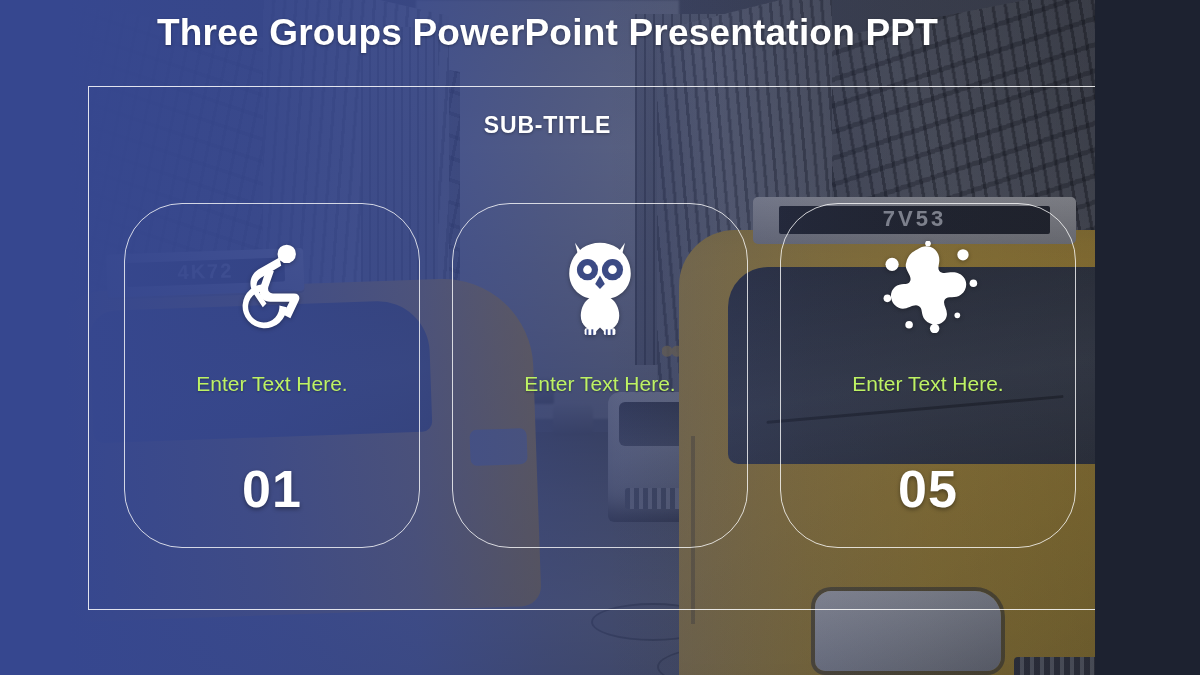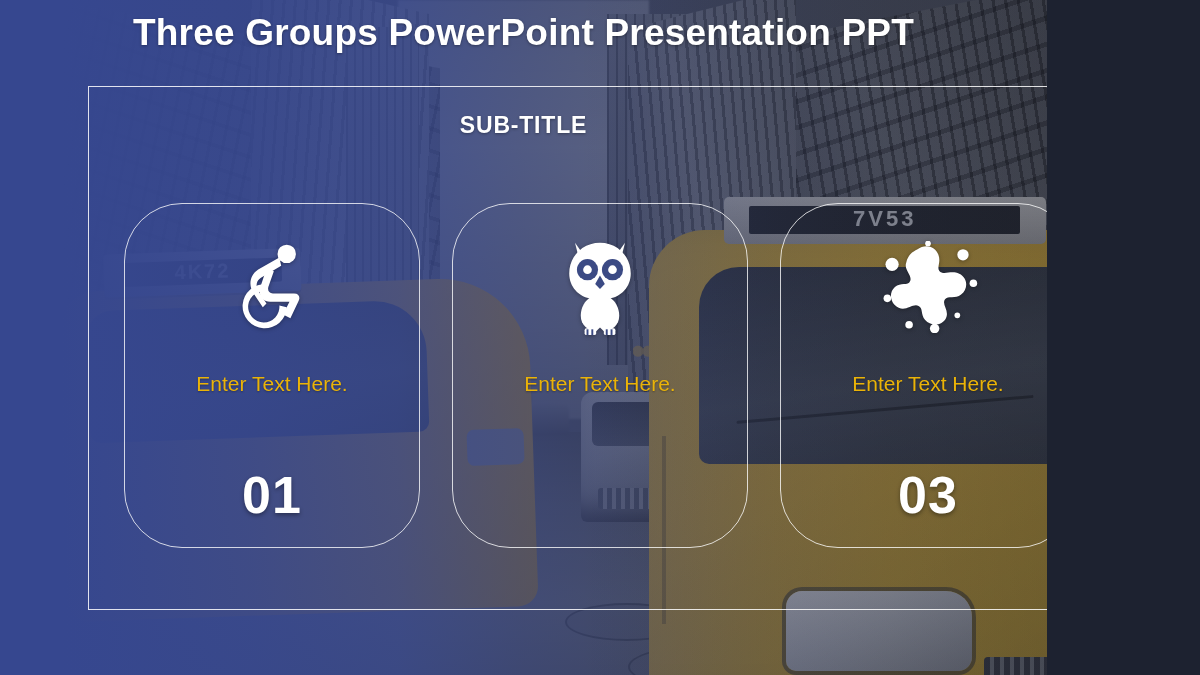--- a/index.html
+++ b/index.html
@@ -11,20 +11,21 @@
   body {
     font-family: "Liberation Sans", sans-serif;
   }
 
   .slide {
     position: relative;
     width: 1047px;
     height: 675px;
     overflow: hidden;
     background: #2b3346;
+    padding-left: 48px;
   }
 
   
   .photo {
     position: absolute;
     inset: 0;
     overflow: hidden;
     background: #4a4f5c;
   }
 
@@ -425,31 +426,31 @@
     display: block;
     filter: drop-shadow(0 1px 2px rgba(0,0,0,.32));
   }
 
   .card-text {
     position: absolute;
     left: 0;
     right: 0;
     top: 168px;
     text-align: center;
-    color: #eab308;
+    color: #bef264;
     font-size: 21px;
     font-weight: 300;
     text-shadow: 0 1px 2px rgba(0,0,0,.32);
   }
 
   .card-number {
     position: absolute;
     left: 0;
     right: 0;
-    bottom: 22px;
+    bottom: 28px;
     text-align: center;
     color: #ffffff;
     font-size: 52px;
     font-weight: 700;
     letter-spacing: 1px;
     text-shadow: 0 2px 4px rgba(0,0,0,.38);
   }
 </style>
 </head>
 <body>
@@ -562,18 +563,18 @@
             <circle cx="92" cy="14" r="6" fill="#ffffff"></circle>
             <circle cx="103" cy="44" r="4" fill="#ffffff"></circle>
             <circle cx="12" cy="60" r="4" fill="#ffffff"></circle>
             <circle cx="35" cy="88" r="4" fill="#ffffff"></circle>
             <circle cx="62" cy="92" r="5" fill="#ffffff"></circle>
             <circle cx="86" cy="78" r="3" fill="#ffffff"></circle>
             <circle cx="55" cy="2" r="3" fill="#ffffff"></circle>
           </svg>
         </div>
         <div class="card-text">Enter Text Here.</div>
-        <div class="card-number">03</div>
+        <div class="card-number">05</div>
       </div>
 
     </div>
   </div>
 </div>
 
 </body></html>

